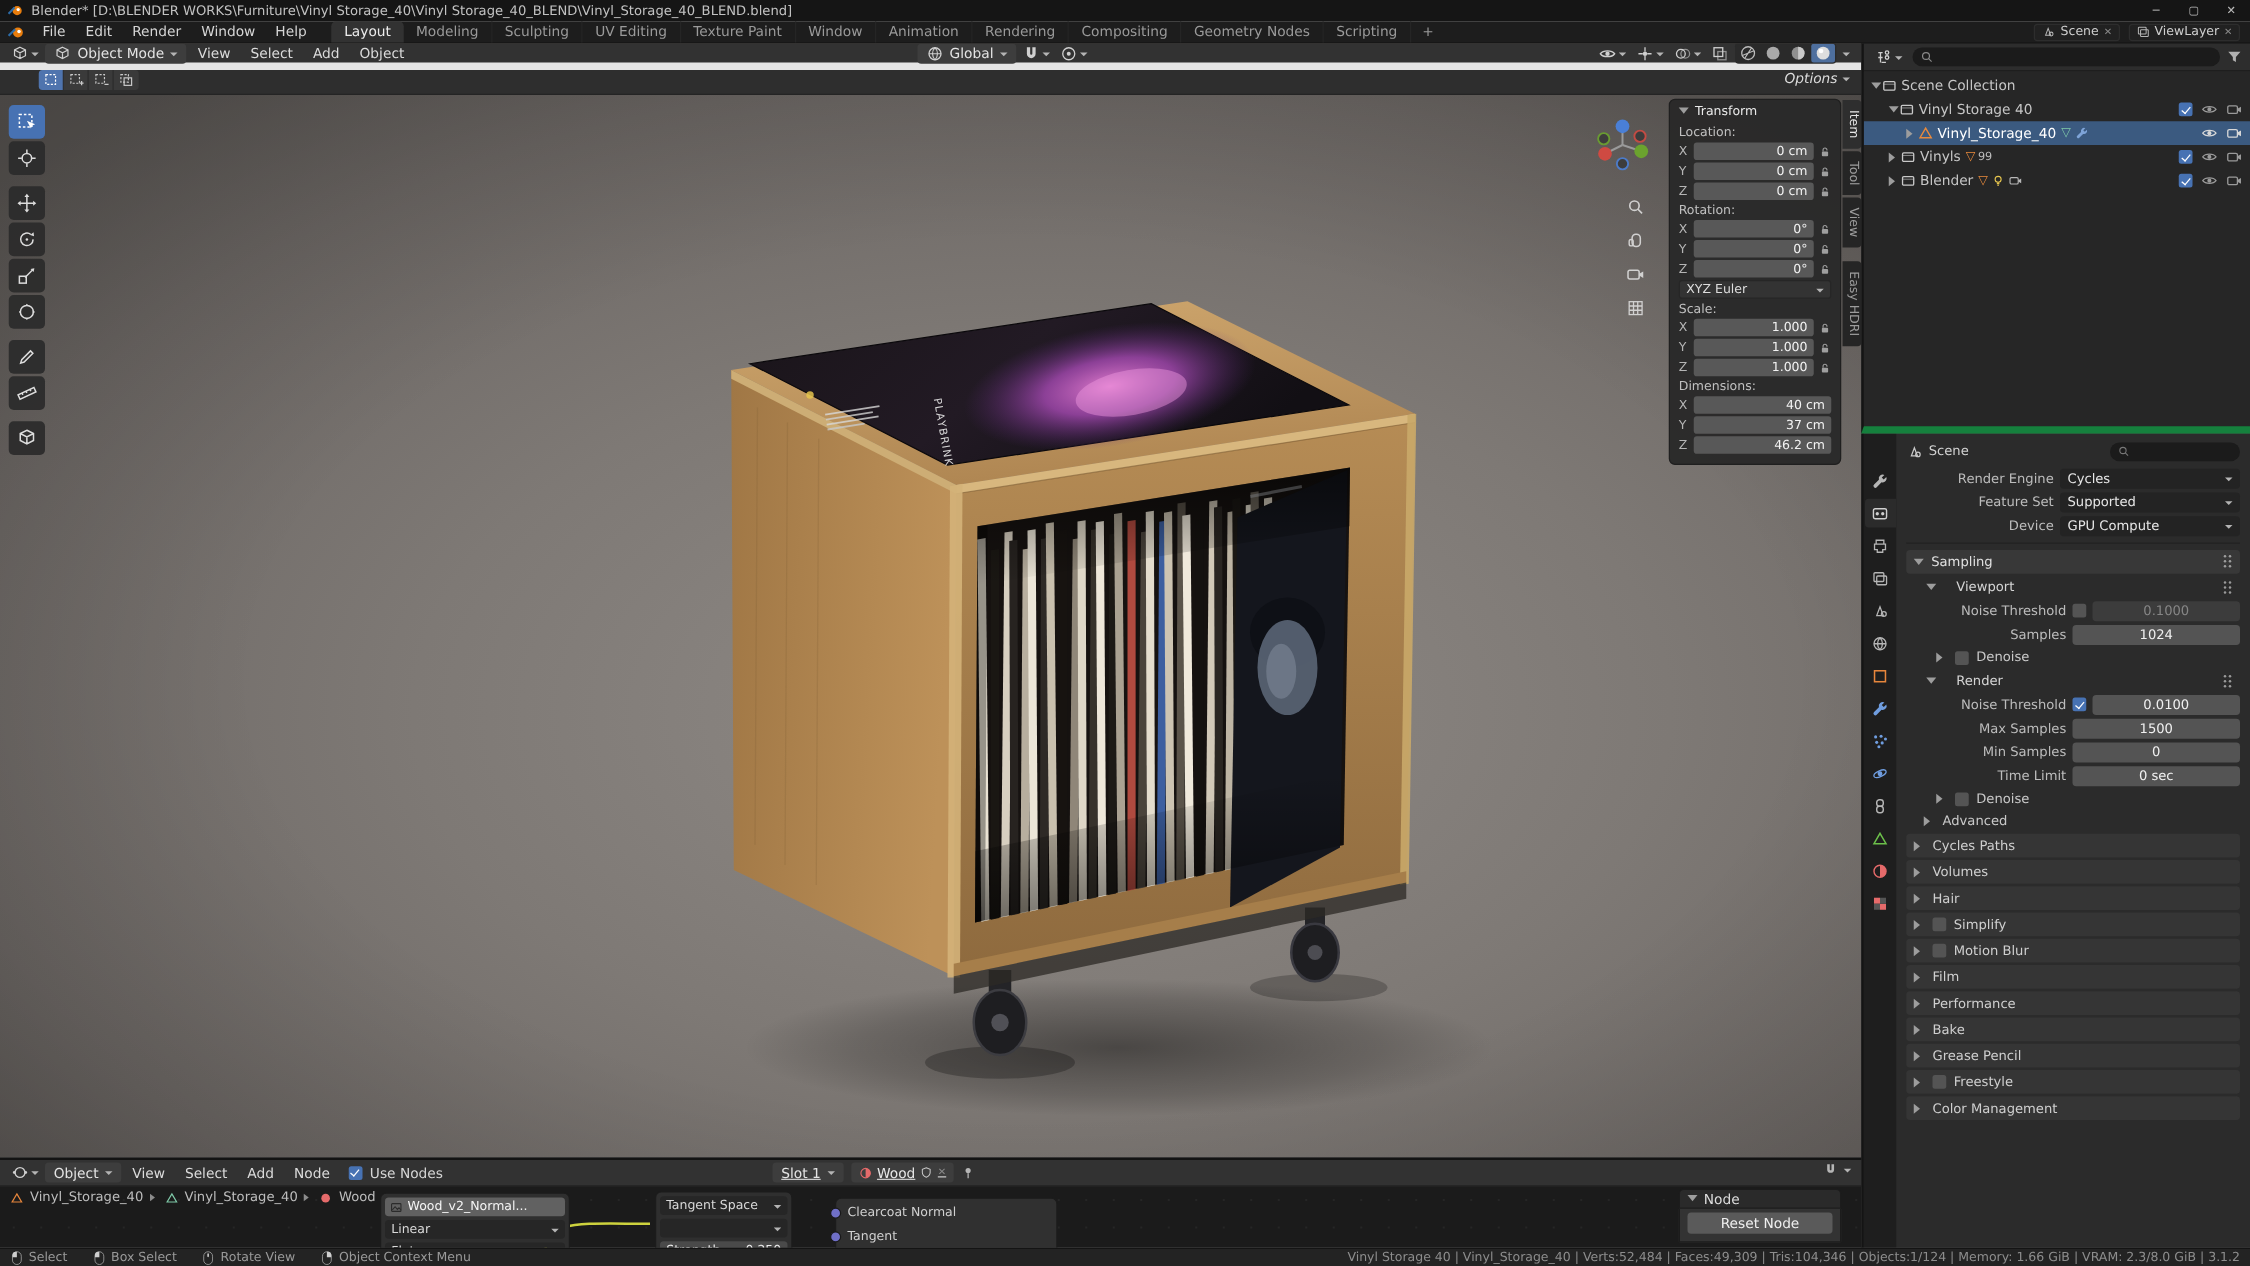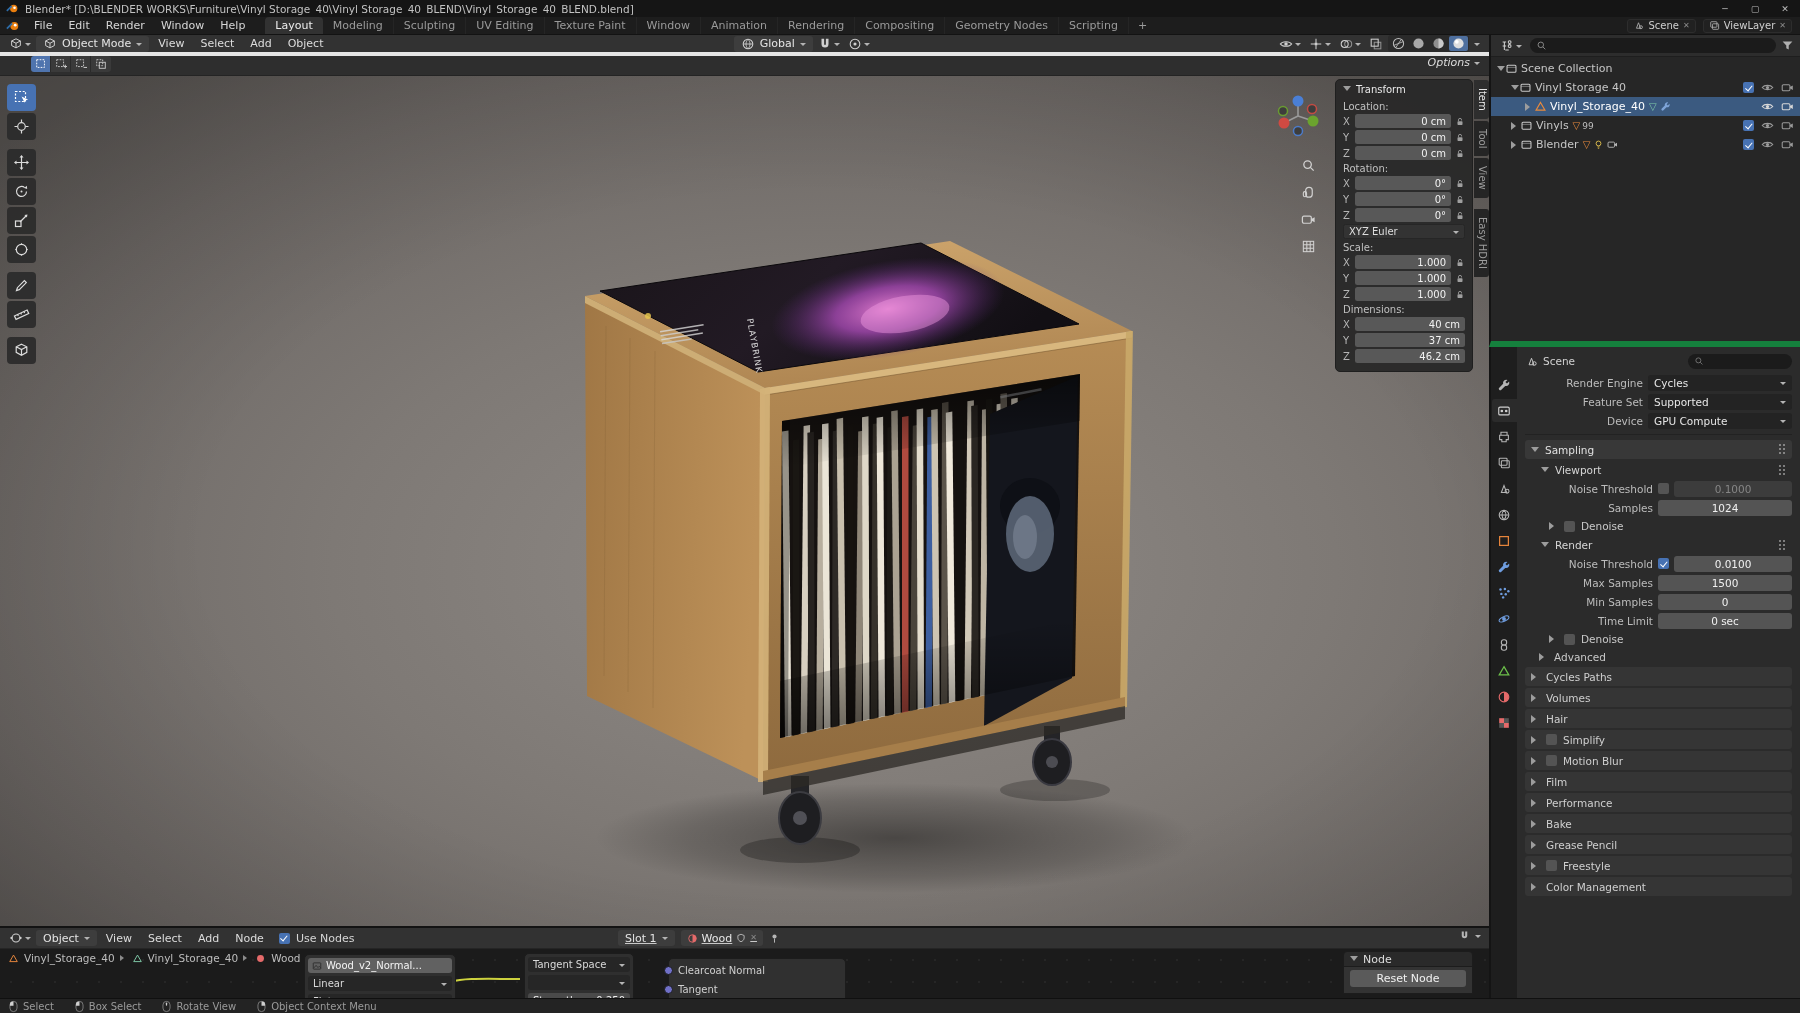--- a/index.html
+++ b/index.html
@@ -23,21 +23,21 @@
 .ws{padding:2px 10px 0;color:#9a9a9a;border-right:1px solid #252525;white-space:nowrap;}
 .ws.active{background:#323232;color:#ececec;border-radius:4px 4px 0 0;border-right:none;}
 .ws-plus{padding:2px 9px 0;color:#9a9a9a;}
 .tb-right{margin-left:auto;display:flex;align-items:center;gap:7px;padding-right:8px;}
 .tb-field{display:flex;align-items:center;gap:4px;background:#212121;border:1px solid #2d2d2d;border-radius:3px;height:14px;padding:0 5px;color:#cfcfcf;font-size:10px;}
 .tb-x{color:#8a8a8a;font-size:8px;line-height:1;}
 .mini-ico{width:11px;height:11px;color:#b5b5b5;flex:none;}
 
 
 #viewport{left:0;top:35px;width:1489px;height:891px;background:#6f6b68;}
-.vp-header{position:absolute;left:0;top:0;width:100%;height:21px;background:#323232;display:flex;align-items:center;padding:0 6px;gap:2px;z-index:40;border-bottom:4px solid #e5e5e5;}
+.vp-header{position:absolute;left:0;top:0;width:100%;height:21px;background:#323232;display:flex;align-items:center;padding:0 6px;gap:2px;z-index:40;border-bottom:6px solid #e5e5e5;}
 .hmenu{padding:0 7px;color:#dcdcdc;}
 .hdrop{display:flex;align-items:center;gap:5px;background:#3d3d3d;border-radius:3px;height:16px;padding:0 7px;color:#e4e4e4;}
 .cv{width:0;height:0;border:3.5px solid transparent;border-top-color:#b4b4b4;margin-top:4px;display:inline-block;flex:none;}
 .icon-btn{display:flex;align-items:center;gap:2px;padding:0 3px;height:16px;border-radius:3px;color:#cfcfcf;}
 .hd-ico{width:14px;height:14px;color:#cfcfcf;flex:none;}
 .spacer{flex:1;}
 .shade-pill{display:flex;align-items:center;background:#2a2a2a;border-radius:3px;height:17px;padding:0 1px;gap:1px;}
 .shade-btn{width:19px;height:15px;display:flex;align-items:center;justify-content:center;border-radius:2px;}
 .shade-btn.active{background:#4e6f9e;}
 .vp-tools{position:absolute;left:0;top:21px;width:100%;height:20px;background:#2e2e2e;display:flex;align-items:flex-start;padding:0 9px;z-index:39;border-bottom:1px solid #242424;font-style:italic;}
@@ -107,21 +107,21 @@
 .p-nav{height:22px;display:flex;align-items:center;gap:5px;color:#d2d2d2;}
 .p-search{margin-left:auto;width:104px;height:15px;background:#1b1b1b;border-radius:8px;display:flex;align-items:center;gap:4px;padding:0 6px;color:#777;}
 .p-row{display:flex;align-items:center;height:17px;margin:2px 0;gap:5px;}
 .p-label{width:118px;text-align:right;color:#bcbcbc;flex:none;}
 .p-drop{flex:1;height:16px;background:#232323;border-radius:3px;display:flex;align-items:center;padding:0 6px;color:#e6e6e6;}
 .p-drop .cv{margin-left:auto;}
 .p-num{flex:1;height:16px;background:#545454;border-radius:3px;display:flex;align-items:center;justify-content:center;color:#f1f1f1;}
 .p-num.off{background:#3c3c3c;color:#868686;}
 .p-hr{height:1px;background:#222;margin:5px 0;}
 .p-sec{height:19px;background:#383838;border-radius:3px;display:flex;align-items:center;gap:6px;padding:0 6px;color:#e0e0e0;margin:4px 0 2px;}
-.p-sub{height:16px;display:flex;align-items:center;gap:6px;padding:0 6px;color:#d5d5d5;margin-top:3px;}
+.p-sub{height:16px;display:flex;align-items:center;gap:16px;padding:0 6px;color:#d5d5d5;margin-top:3px;}
 .p-subc{height:16px;display:flex;align-items:center;gap:6px;padding:0 6px 0 14px;color:#c9c9c9;margin-top:2px;}
 .p-collapse{height:19px;background:#353535;border-radius:3px;display:flex;align-items:center;gap:6px;padding:0 6px;color:#cfcfcf;margin:2px 0;}
 .dots{width:7px;height:11px;position:relative;margin-left:auto;opacity:.7;flex:none;}
 .dots::before{content:"";position:absolute;width:2px;height:2px;border-radius:50%;background:#c9c9c9;box-shadow:0 4px 0 #c9c9c9,0 8px 0 #c9c9c9,4px 0 0 #c9c9c9,4px 4px 0 #c9c9c9,4px 8px 0 #c9c9c9;}
 .ind{margin-left:10px;}
 
 
 #shader{left:0;top:926px;width:1489px;height:72px;background:#1b1b1b;border-top:2px solid #131313;}
 .sh-header{position:relative;height:21px;background:#323232;display:flex;align-items:center;gap:2px;padding:0 6px;border-bottom:1px solid #252525;}
 .sh-center{position:absolute;left:618px;top:2px;display:flex;gap:6px;align-items:center;text-decoration:underline;}
@@ -1230,15 +1230,16 @@
         </svg>
       <span>Rotate View</span>
     </span>
     <span class="hint">
       <svg class="mouse" viewBox="0 0 14 16">
           <rect x="2.5" y="1.5" width="9" height="13" rx="4.5" fill="none" stroke="#8f8f8f"></rect>
           <path d="M7 1.5 h1 a3.5 3.5 0 0 1 3.5 3.5 V7 H7Z" fill="#cfcfcf"></path>
         </svg>
       <span>Object Context Menu</span>
     </span>
+    <span class="info">Vinyl Storage 40 | Vinyl_Storage_40 | Verts:52,484 | Faces:49,309 | Tris:104,346 | Objects:1/124 | Memory: 1.66 GiB | VRAM: 2.3/8.0 GiB | 3.1.2</span>
   </footer>
 
 </div>
 
 </body></html>

